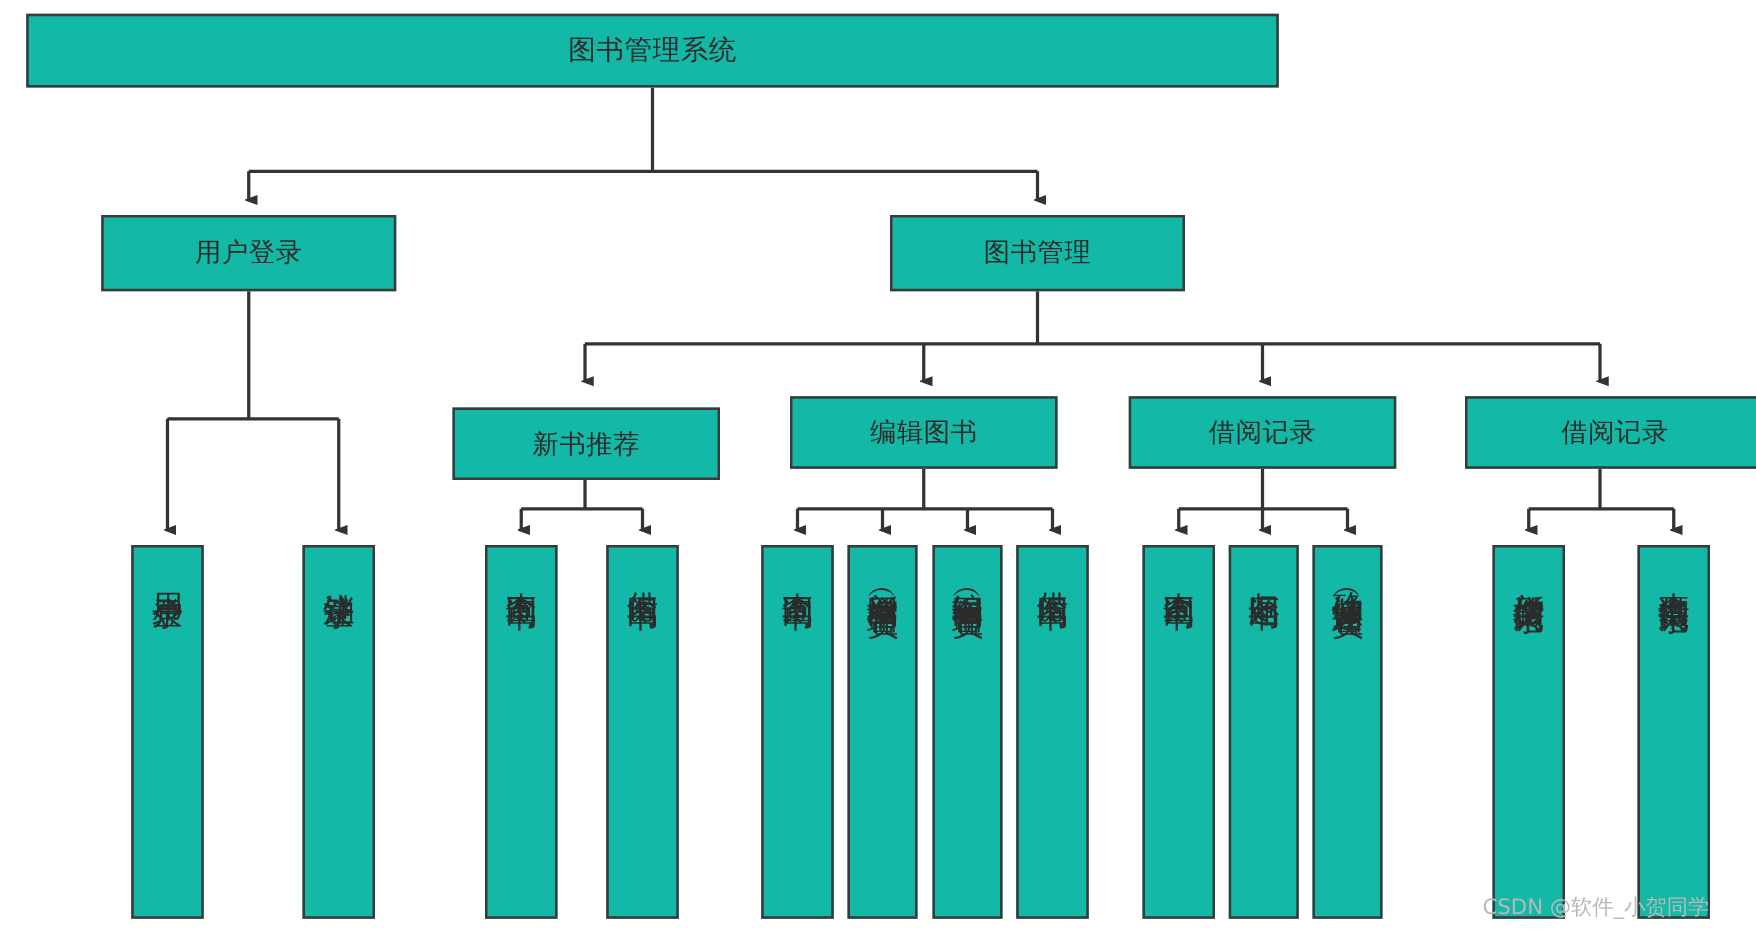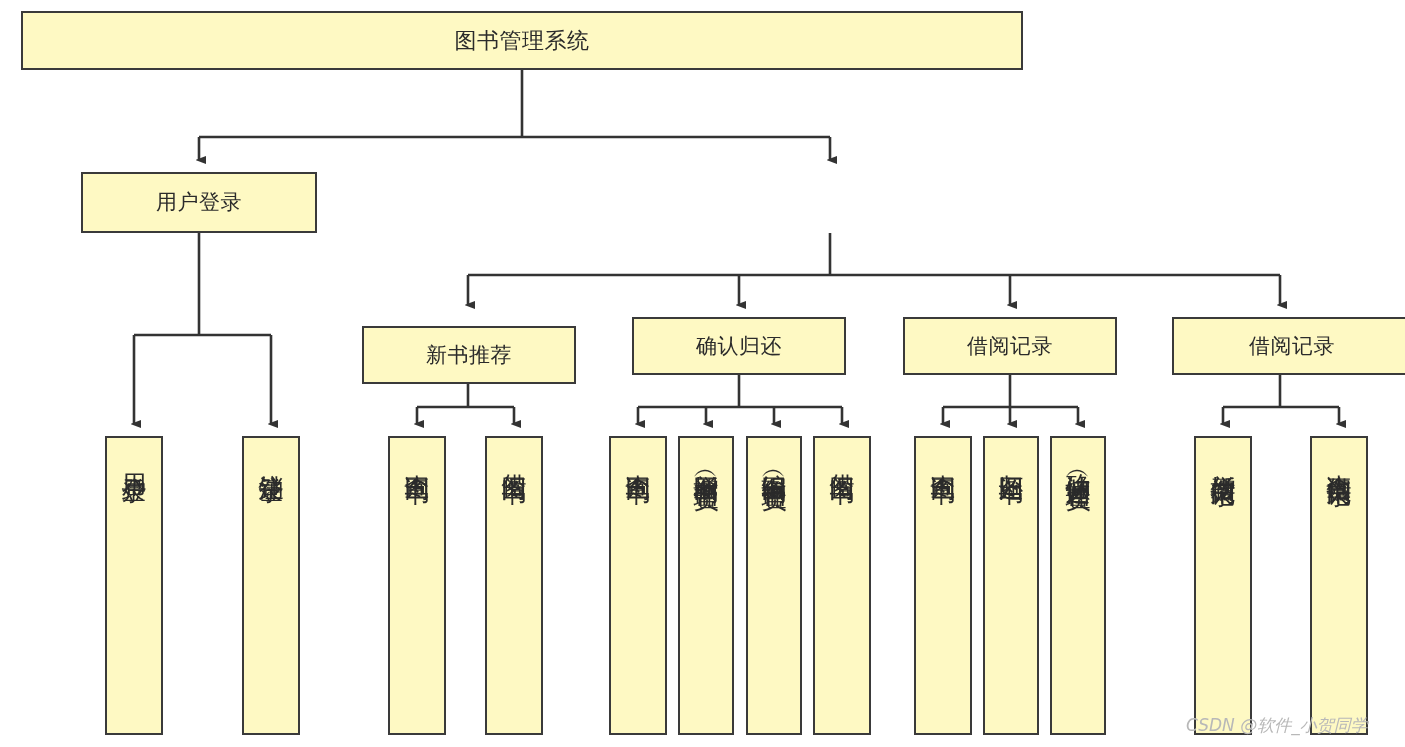--- a/index.html
+++ b/index.html
@@ -8,21 +8,21 @@
     background:#ffffff;
     font-family:"DejaVu Sans","Liberation Sans",sans-serif;
     overflow:hidden;
   }
   #stage{position:relative;width:1405px;height:747px;}
   svg.edges{position:absolute;left:0;top:0;width:1405px;height:747px;pointer-events:none;}
 
   .node{
     position:absolute;
     box-sizing:border-box;
-    background:#fef9c3;
+    background:#14b8a6;
     border:2.5px solid #3a3a3a;
     display:flex;
     align-items:center;
     justify-content:center;
     color:#262626;
   }
   .node .lbl{
     display:block;
     text-align:center;
     line-height:1.15;
@@ -47,21 +47,20 @@
     white-space:nowrap;
   }
 
   .watermark{
     position:absolute;
     left:1186px;top:714px;
     font-size:17px;
     color:#b8b8b8;
     white-space:nowrap;
     font-family:"DejaVu Sans","Liberation Sans",sans-serif;
-    font-style:italic;
   }
 </style>
 </head>
 <body>
 
 <div id="stage">
 
   <svg class="edges" viewBox="0 0 1405 747">
     <defs>
       <marker id="arrow" markerWidth="10" markerHeight="10" refX="4" refY="7" orient="auto" markerUnits="userSpaceOnUse">
@@ -112,26 +111,29 @@
     </g>
   </svg>
 
   <div class="node h root" style="left:21px;top:11px;width:1002px;height:59px;">
     <span class="lbl">图书管理系统</span>
   </div>
 
   <div class="node h" style="left:81px;top:172px;width:236px;height:61px;">
     <span class="lbl">用户登录</span>
   </div>
+  <div class="node h" style="left:712px;top:172px;width:236px;height:61px;">
+    <span class="lbl">图书管理</span>
+  </div>
 
   <div class="node h" style="left:362px;top:326px;width:214px;height:58px;">
     <span class="lbl">新书推荐</span>
   </div>
   <div class="node h" style="left:632px;top:317px;width:214px;height:58px;">
-    <span class="lbl">确认归还</span>
+    <span class="lbl">编辑图书</span>
   </div>
   <div class="node h" style="left:903px;top:317px;width:214px;height:58px;">
     <span class="lbl">借阅记录</span>
   </div>
   <div class="node h" style="left:1172px;top:317px;width:240px;height:58px;">
     <span class="lbl">借阅记录</span>
   </div>
 
   <div class="node v" style="left:105px;top:436px;width:58px;height:299px;">
     <span class="lbl">用户登录</span>

